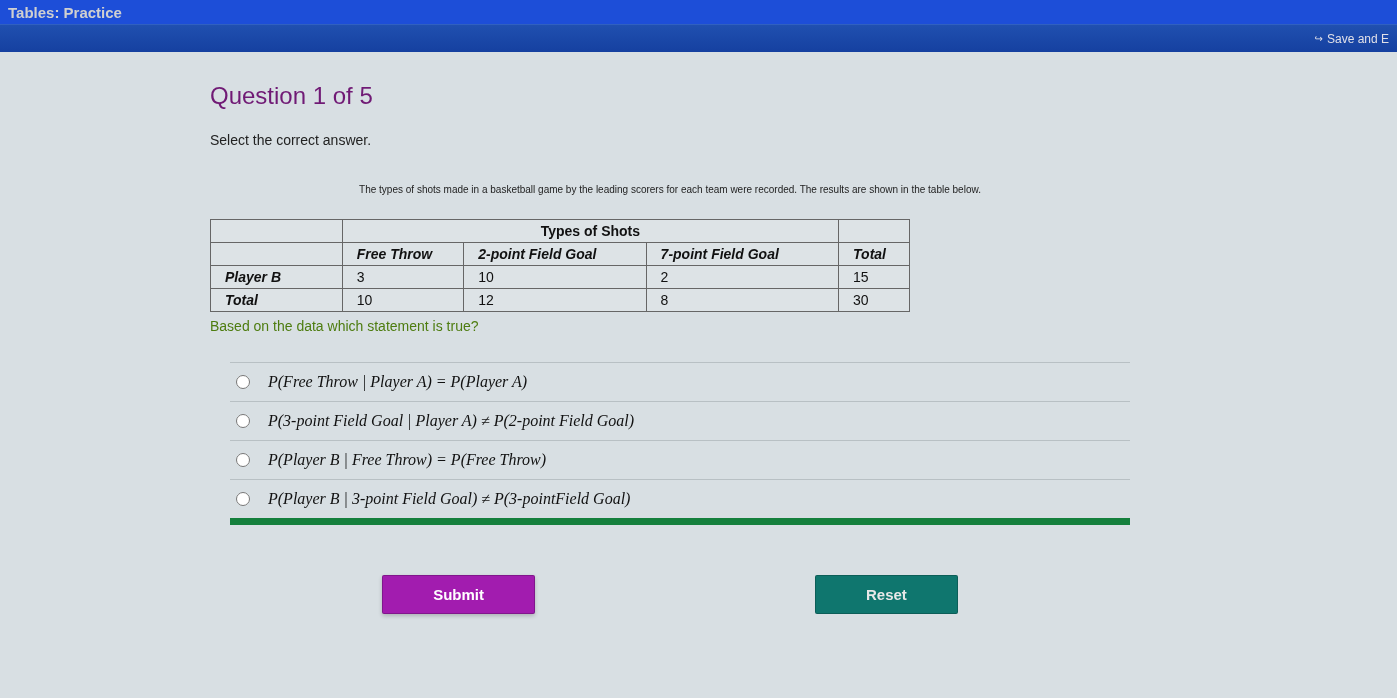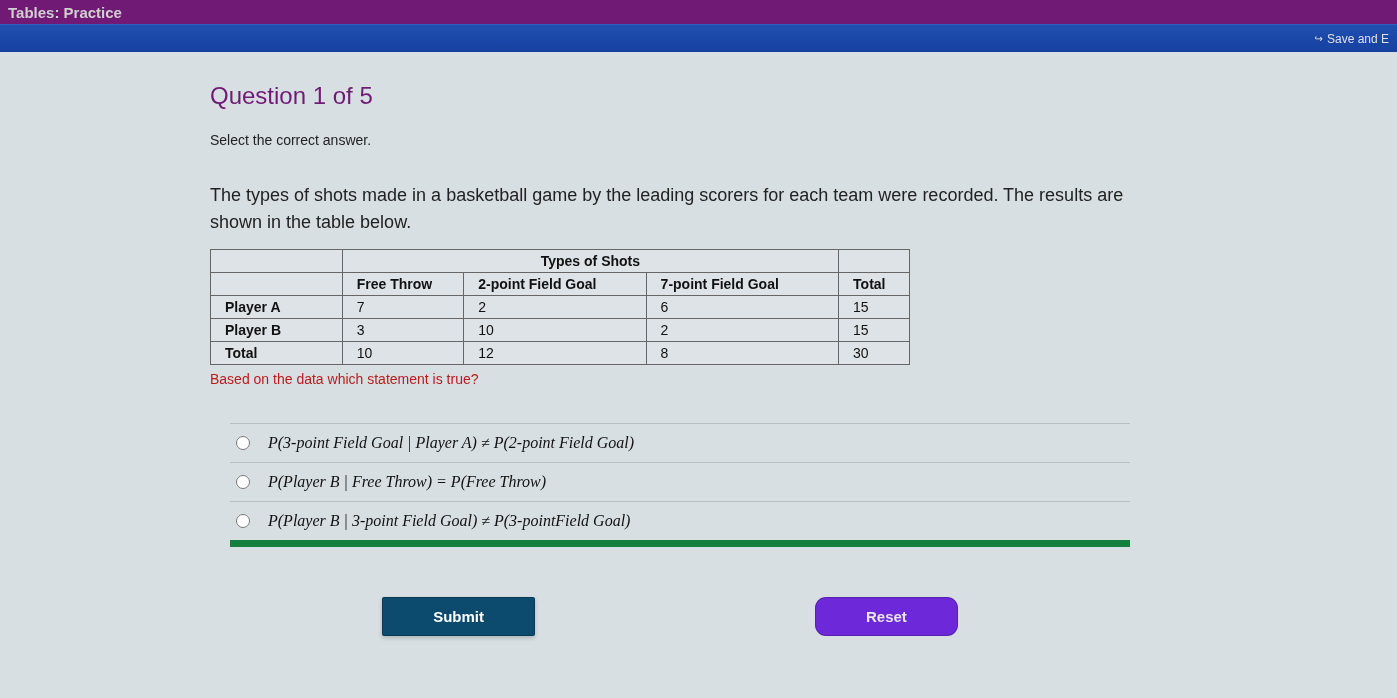--- a/index.html
+++ b/index.html
@@ -3,21 +3,21 @@
   <meta charset="utf-8">
   <style>
     * { margin: 0; padding: 0; box-sizing: border-box; }
     body {
       font-family: Arial, sans-serif;
       background: #c8d0d4;
       min-height: 698px;
       width: 1397px;
     }
     .top-bar {
-      background: #701a75;
+      background: #1d4ed8;
       color: #d0d0d0;
       padding: 4px 8px;
       font-size: 15px;
       font-weight: 600;
       height: 24px;
     }
     .title-bar {
       background: linear-gradient(to bottom, #2050b0, #1540a0);
       color: #e0e0e8;
       height: 28px;
@@ -43,53 +43,54 @@
       font-size: 24px;
       font-weight: 400;
       margin-bottom: 22px;
     }
     .instruction {
       font-size: 14px;
       color: #222;
       margin-bottom: 34px;
     }
     .prompt {
-      font-size: 18px;
+      font-size: 10px;
       color: #222;
       line-height: 1.5;
-      margin-bottom: 13px;
+      margin-bottom: 22px;
+      text-align: center;
     }
     table.data {
       border-collapse: collapse;
       width: 700px;
       font-size: 14px;
       color: #111;
       margin-bottom: 6px;
     }
     table.data td, table.data th {
       border: 1px solid #666;
       padding: 3px 14px;
       text-align: left;
       font-weight: normal;
       background: #dde3e6;
     }
     table.data .merged-header {
       text-align: center;
       font-weight: bold;
     }
-    table.data .bold { font-weight: bold; }
+    table.data .bold { font-weight: bold; font-style: italic; }
     .col-blank { width: 130px; }
     .col-ft { width: 120px; }
     .col-2p { width: 180px; }
     .col-3p { width: 190px; }
     .col-tot { width: 70px; }
     .followup {
       font-size: 14px;
-      color: #b91c1c;
-      margin-bottom: 36px;
+      color: #4d7c0f;
+      margin-bottom: 28px;
     }
     .options { margin-left: 20px; }
     .option-row {
       display: flex;
       align-items: center;
       padding: 10px 6px;
       border-top: 1px solid #b8c0c4;
       font-family: "Times New Roman", serif;
       font-size: 16px;
       color: #111;
@@ -109,28 +110,27 @@
     }
     .btn {
       padding: 10px 50px;
       font-size: 15px;
       font-weight: 600;
       border: 1px solid rgba(0,0,0,0.2);
       border-radius: 2px;
       cursor: pointer;
     }
     .btn-submit {
-      background: #0c4a6e;
+      background: #a21caf;
       color: #fff;
       box-shadow: 0 2px 4px rgba(0,0,0,0.2);
     }
     .btn-reset {
-      background: #6d28d9;
+      background: #0f766e;
       color: #e8e8e8;
-      border-radius: 11px;
     }
     .i { font-style: italic; }
   </style>
 </head>
 <body>
 
 <div class="top-bar">
   <span>Tables: Practice</span>
 </div>
 <div class="title-bar">
@@ -152,27 +152,20 @@
         <td class="col-tot"></td>
       </tr>
       <tr>
         <td class="col-blank"></td>
         <td class="bold col-ft">Free Throw</td>
         <td class="bold col-2p">2-point Field Goal</td>
         <td class="bold col-3p">7-point Field Goal</td>
         <td class="bold col-tot">Total</td>
       </tr>
       <tr>
-        <td class="bold">Player A</td>
-        <td>7</td>
-        <td>2</td>
-        <td>6</td>
-        <td>15</td>
-      </tr>
-      <tr>
         <td class="bold">Player B</td>
         <td>3</td>
         <td>10</td>
         <td>2</td>
         <td>15</td>
       </tr>
       <tr>
         <td class="bold">Total</td>
         <td>10</td>
         <td>12</td>
@@ -180,20 +173,24 @@
         <td>30</td>
       </tr>
     </tbody>
       </table>
 
     <p class="followup">Based on the data which statement is true?</p>
 
     <div class="options">
       <label class="option-row">
         <input type="radio" name="answer" style="">
+        <span class="i">P(Free Throw | Player A) = P(Player A)</span>
+      </label>
+      <label class="option-row">
+        <input type="radio" name="answer" style="">
         <span class="i">P(3-point Field Goal | Player A) ≠ P(2-point Field Goal)</span>
       </label>
       <label class="option-row">
         <input type="radio" name="answer" style="">
         <span class="i">P(Player B | Free Throw) = P(Free Throw)</span>
       </label>
       <label class="option-row">
         <input type="radio" name="answer" style="">
         <span class="i">P(Player B | 3-point Field Goal) ≠ P(3-pointField Goal)</span>
       </label>

